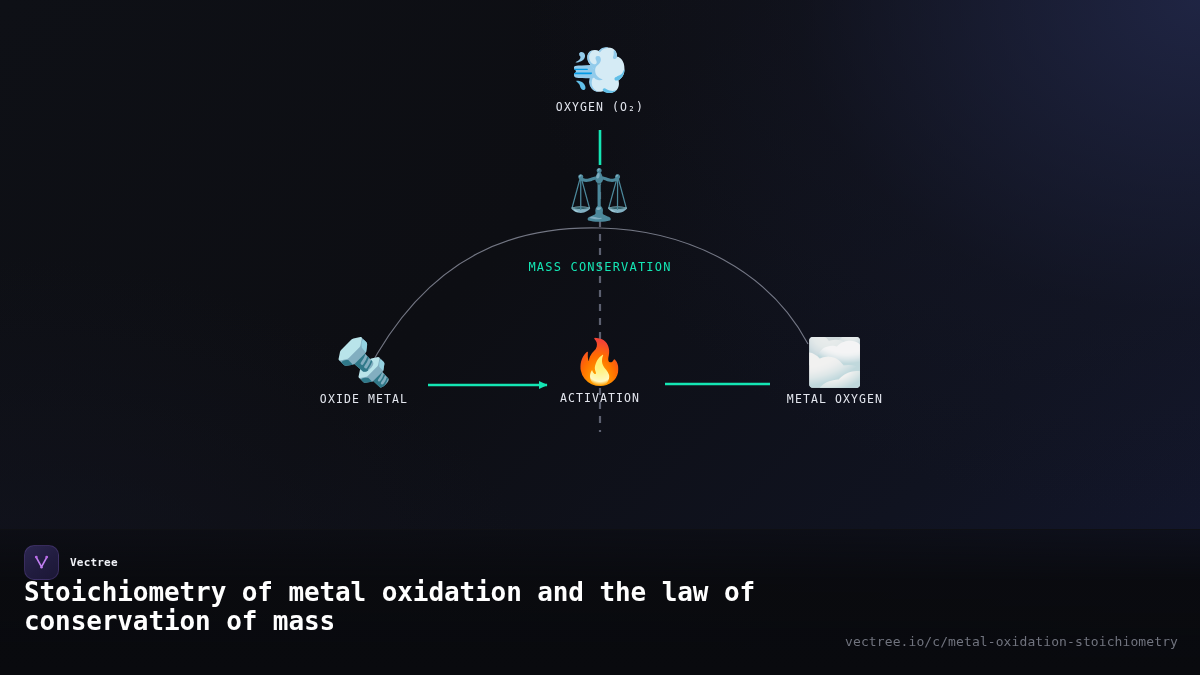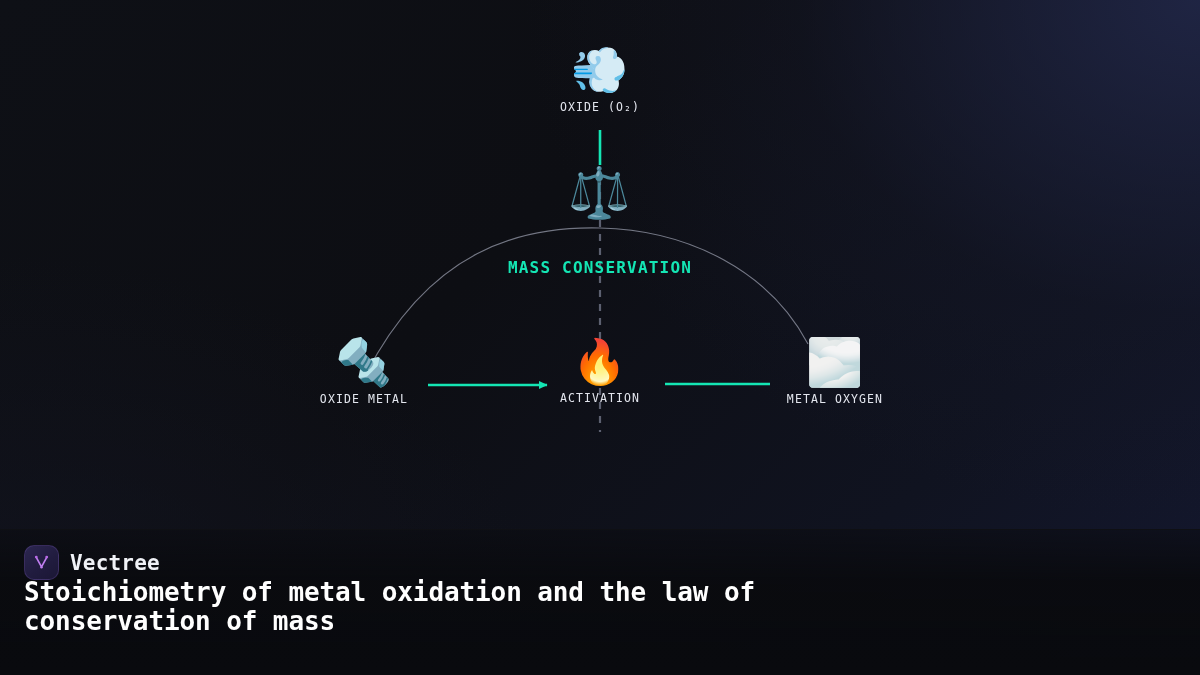--- a/index.html
+++ b/index.html
@@ -53,23 +53,23 @@
     margin-top: 7px;
     font-family: "DejaVu Sans Mono", "Liberation Mono", monospace;
     font-size: 11.5px;
     letter-spacing: 1.1px;
     color: #e3e6ee;
     white-space: nowrap;
     text-align: center;
   }
   .node-label.accent {
     color: #14e6b4;
-    font-weight: bold;
+    font-weight: normal;
     letter-spacing: 1.2px;
-    font-size: 16px;
+    font-size: 12px;
     margin-top: 40px;
   }
 
   #node-oxygen        { left: 600px; top: 80px; }
   #node-oxygen .node-icon    { font-size: 46px; }
   #node-mass          { left: 600px; top: 222px; }
   #node-mass .node-icon      { font-size: 50px; }
   #node-puremetal     { left: 364px; top: 372px; }
   #node-puremetal .node-icon { font-size: 46px; }
   #node-activation    { left: 600px; top: 372px; }
@@ -102,21 +102,21 @@
     border-radius: 10px;
     background: linear-gradient(145deg, #2c2650 0%, #211c3f 55%, #1b1735 100%);
     border: 1px solid rgba(150,110,220,0.22);
     display: flex;
     align-items: center;
     justify-content: center;
     flex: none;
   }
   #brand-name {
     font-family: "DejaVu Sans Mono", "Liberation Mono", monospace;
-    font-size: 21px;
+    font-size: 11px;
     font-weight: bold;
     color: #f0f2f7;
     letter-spacing: 0.2px;
   }
   #page-title {
     position: absolute;
     left: 24px;
     top: 48px;
     width: 800px;
     font-family: "DejaVu Sans Mono", "Liberation Mono", monospace;
@@ -155,21 +155,21 @@
 
     <line x1="428" y1="385" x2="547" y2="385" stroke="#14e6b4" stroke-width="2.6" stroke-linecap="butt" marker-end="url(#arrow-teal)"></line>
 
     <line x1="665" y1="384" x2="770" y2="384" stroke="#14e6b4" stroke-width="2.6" stroke-linecap="butt"></line>
 
     <path d="M 366 374 C 430 250, 520 226, 600 228 C 690 230, 770 272, 808 344" fill="none" stroke="#8f94a3" stroke-width="1.1" opacity="0.78"></path>
   </svg>
 
   <div class="node" id="node-oxygen">
     <div class="node-icon">💨</div>
-    <div class="node-label">OXIDE (O₂)</div>
+    <div class="node-label">OXYGEN (O₂)</div>
   </div>
 
   <div class="node" id="node-mass">
     <div class="node-icon">⚖️</div>
     <div class="node-label accent">MASS CONSERVATION</div>
   </div>
 
   <div class="node" id="node-puremetal">
     <div class="node-icon">🔩</div>
     <div class="node-label">OXIDE METAL</div>
@@ -194,15 +194,16 @@
           <circle cx="5.4" cy="5.2" r="1.75" fill="#b96ae8"></circle>
           <circle cx="18.6" cy="5.2" r="1.75" fill="#b96ae8"></circle>
           <circle cx="12" cy="18" r="1.5" fill="#c07ef0"></circle>
         </svg>
       </div>
       <div id="brand-name">Vectree</div>
     </div>
 
     <div id="page-title">Stoichiometry of metal oxidation and the law of conservation of mass</div>
 
+    <div id="footer-url">vectree.io/c/metal-oxidation-stoichiometry</div>
   </div>
 
 </div>
 
 </body></html>

